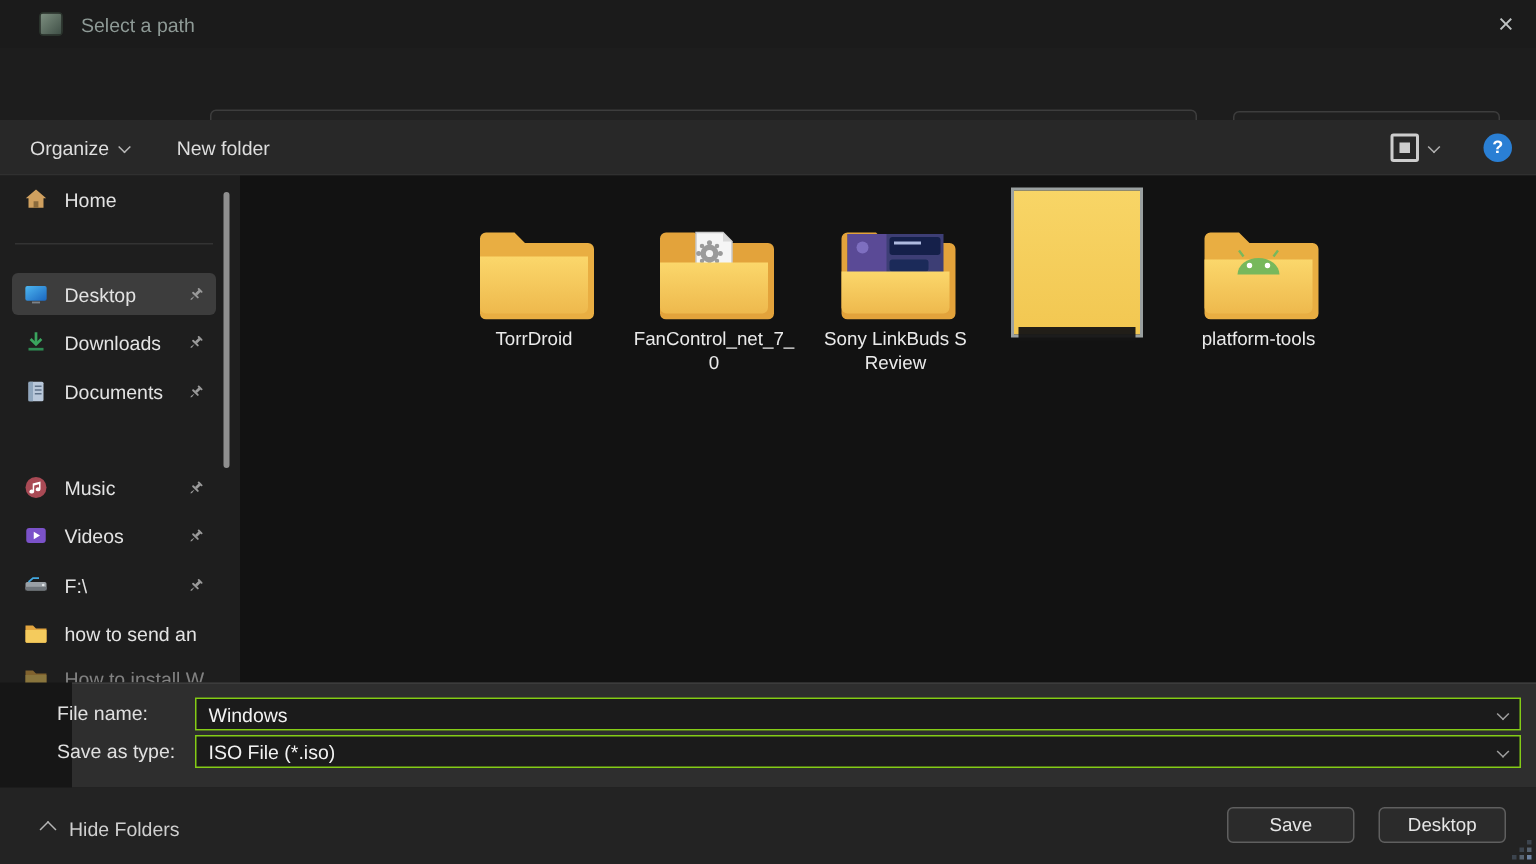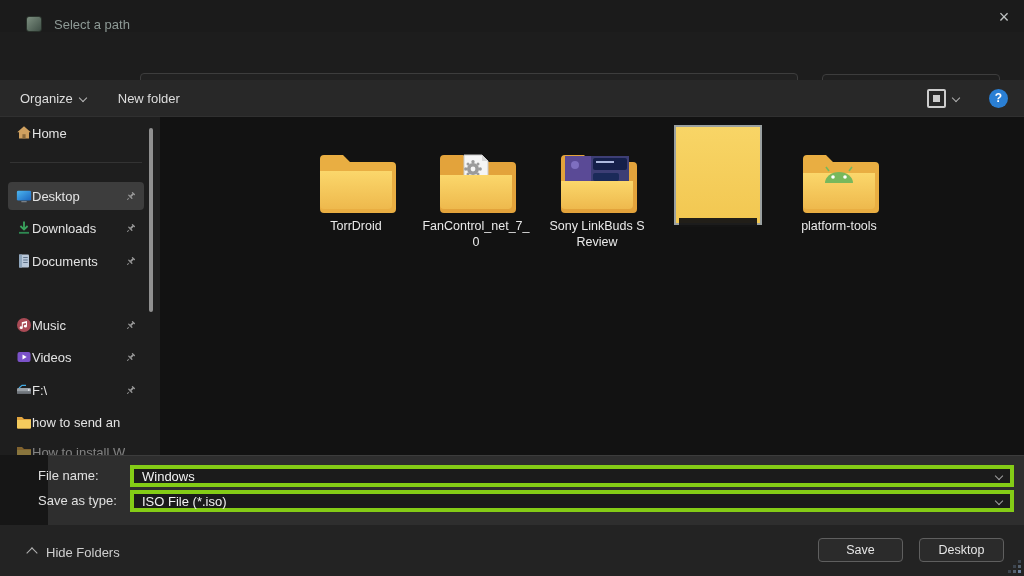--- a/index.html
+++ b/index.html
@@ -1,21 +1,21 @@
 <!DOCTYPE html>
 <html><head>
 <meta charset="utf-8">
 <style>
   html,body{margin:0;padding:0}
   body{width:1024px;height:576px;position:relative;background:#161616;
        font-family:"Liberation Sans",sans-serif;overflow:hidden;
        -webkit-font-smoothing:antialiased}
   .abs{position:absolute}
   
-  .titlebar{left:0;top:0;width:1024px;height:32px;background:#1b1b1b;display:flex;align-items:flex-end}
+  .titlebar{left:0;top:0;width:1024px;height:32px;background:#1b1b1b;display:flex;align-items:center}
   .app-icon{width:14px;height:14px;margin-left:26px;border-radius:3px;
             background:linear-gradient(135deg,#7d8f80,#3f4f46);border:1px solid #2a332c}
   .win-title{margin-left:12px;font-size:13px;color:#8e9a96}
   .close-btn{margin-left:auto;width:40px;height:30px;background:none;border:none;color:#bfc3c3;
              font-size:18px;line-height:30px;text-align:center;cursor:default;padding:0}
   
   .navbar{left:0;top:32px;width:1024px;height:48px;background:#1d1d1d}
   .navbtn{position:absolute;top:44px;width:28px;height:26px;background:none;border:none;
           color:#d6d6d6;font-size:17px;line-height:24px;text-align:center;padding:0}
   .chev{display:inline-block;width:7px;height:7px;border-right:1.6px solid #c8c8c8;border-bottom:1.6px solid #c8c8c8}
@@ -40,38 +40,38 @@
   .view-icon{width:15px;height:15px;border:2px solid #cdcdcd;border-radius:2px;display:flex;
              align-items:center;justify-content:center}
   .view-icon>div{width:7px;height:7px;background:#cdcdcd}
   .help-circle{width:19px;height:19px;border-radius:50%;background:#2a7fd4;color:#fff;
                font-size:12px;font-weight:bold;display:flex;align-items:center;justify-content:center}
   
   .sidebar{left:0;top:117px;width:160px;height:338px;background:#1e1e1e;overflow:hidden}
   .mainarea{left:160px;top:117px;width:864px;height:338px;background:#121212;overflow:hidden}
   .sitem{position:absolute;left:8px;width:136px;height:28px;border-radius:4px;display:flex;
          align-items:center;padding:0 8px;box-sizing:border-box;font-size:13px;color:#e3e3e3}
-  .sitem .lbl{white-space:nowrap;overflow:hidden}
+  .sitem .lbl{margin-left:11px;white-space:nowrap;overflow:hidden}
   .sitem .pin{margin-left:auto;flex:none}
   .sitem.selected{background:#3d3d3d}
   .sitem.dim{opacity:.5}
   .sep{position:absolute;left:10px;width:132px;height:1px;background:#333}
   .sb-scroll{position:absolute;left:149px;top:11px;width:4px;height:184px;background:#8f8f8f;border-radius:2px}
   
   .tile{position:absolute;width:110px;text-align:center}
   .tile .ic{height:82px;display:flex;align-items:flex-end;justify-content:center}
   .tile .tlabel{margin-top:6px;font-size:12.5px;line-height:15.5px;color:#eaeaea;overflow-wrap:anywhere}
   .sel-box{width:88px;height:100px;margin:0 auto;background:linear-gradient(180deg,#f8d566,#f2c751);
            border:2px solid #9aa0a0;box-sizing:border-box;position:relative}
   .obscured-label{position:absolute;left:3px;right:3px;bottom:-4px;height:9px;background:#151515;opacity:.95}
   
   .filepanel{left:48px;top:455px;width:976px;height:70px;background:#2e2e2e;border-top:1px solid #3c3c3c;box-sizing:border-box}
   .flabel{position:absolute;width:90px;font-size:13px;color:#e0e0e0}
   .combo{position:absolute;left:82px;width:884px;height:22px;box-sizing:border-box;background:#1b1b1b;
-         border:4px solid #84cc16;display:flex;align-items:center;padding:0 8px}
+         border:1px solid #84cc16;display:flex;align-items:center;padding:0 8px}
   .combo input{flex:1;background:transparent;border:none;outline:none;color:#f2f2f2;font-size:13px;
                font-family:"Liberation Sans",sans-serif;padding:0}
   .combo .val{flex:1;font-size:13px;color:#f2f2f2}
   .combo .chev{width:5px;height:5px;border-color:#9f9f9f}
   
   .footer{left:0;top:525px;width:1024px;height:51px;background:#232323}
   .hidefolders{position:absolute;left:28px;top:545px;display:flex;align-items:center;gap:10px;
                font-size:13px;color:#cfcfcf}
   .btn{position:absolute;top:538px;width:85px;height:24px;background:#2b2b2b;border:1px solid #5f5f5f;
        border-radius:4px;color:#e6e6e6;font-size:12.5px;font-family:"Liberation Sans",sans-serif}

